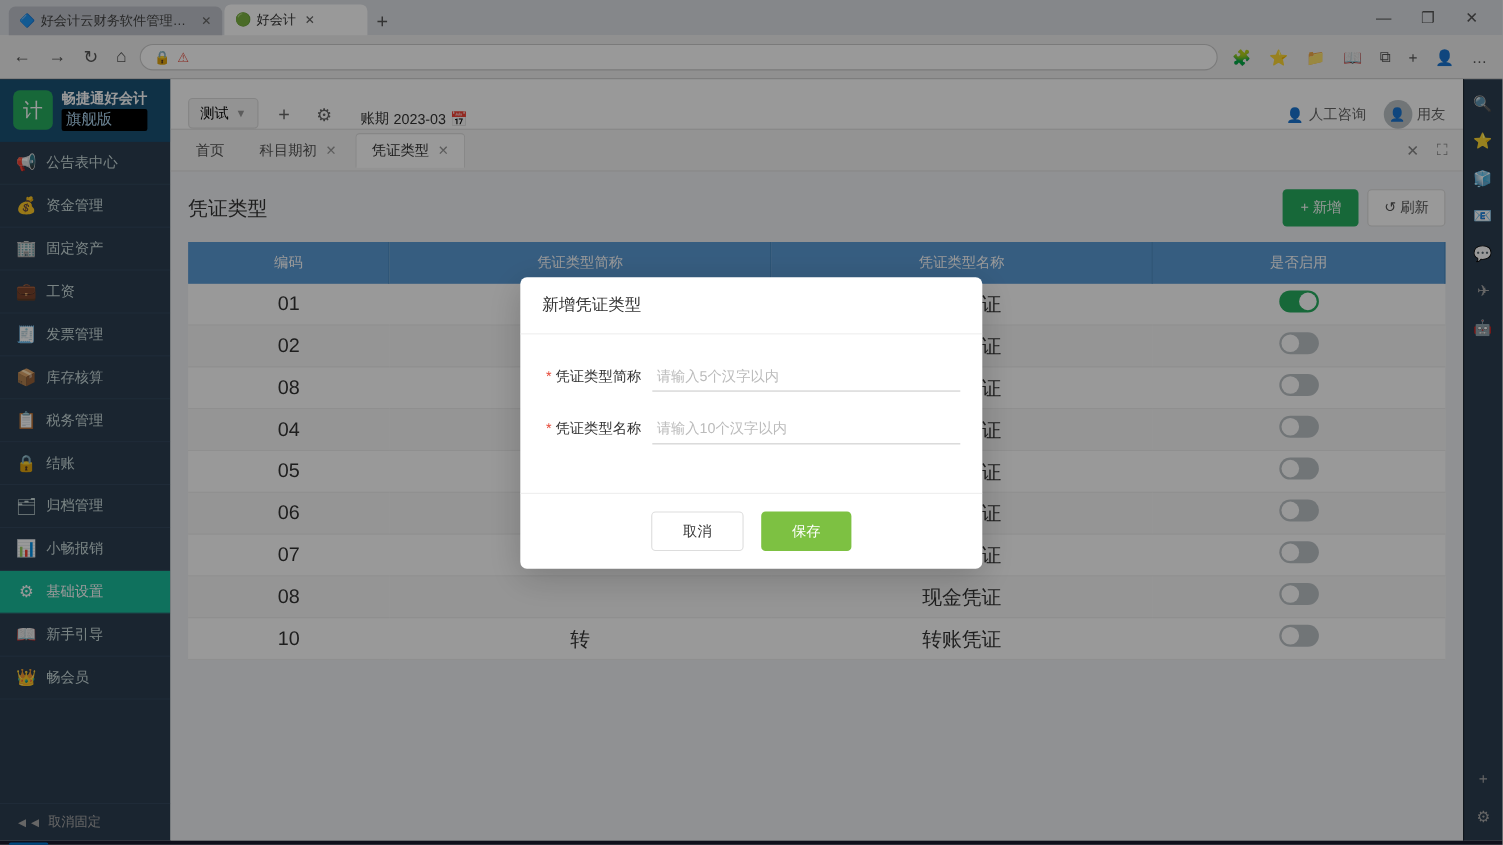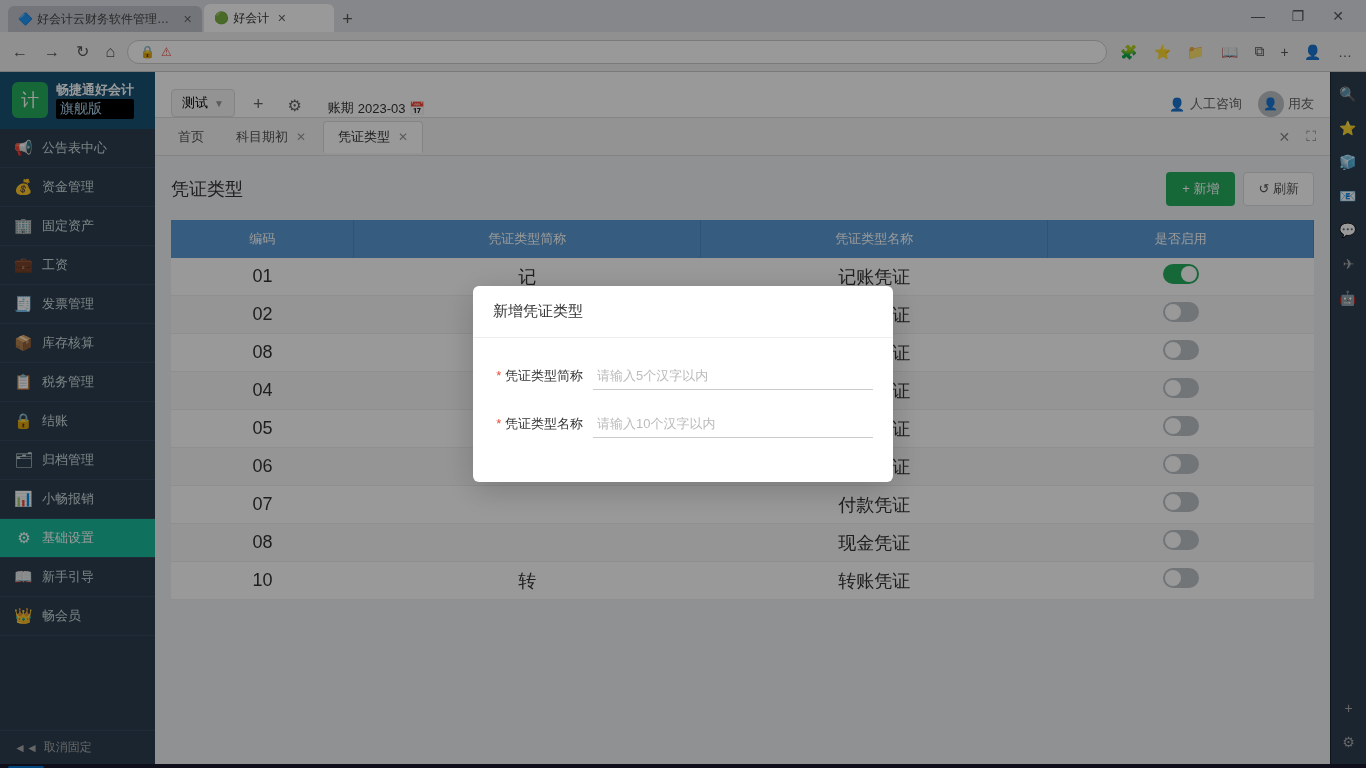--- a/index.html
+++ b/index.html
@@ -380,20 +380,24 @@
     <div class="modal-body">
       <div class="form-row">
         <label class="form-label">凭证类型简称</label>
         <input class="form-input" type="text" placeholder="请输入5个汉字以内" style="">
       </div>
       <div class="form-row">
         <label class="form-label">凭证类型名称</label>
         <input class="form-input" type="text" placeholder="请输入10个汉字以内" style="">
       </div>
     </div>
+    <div class="modal-footer">
+      <button class="btn-cancel">取消</button>
+      <button class="btn-save">保存</button>
+    </div>
   </div>
 </div>
 
 <div class="taskbar">
   <div class="taskbar-start">⊞</div>
 
   <div class="taskbar-right">
 
     <div class="time-info">
       <div style="color:#ddd;font-size:12px;">18:25</div>

